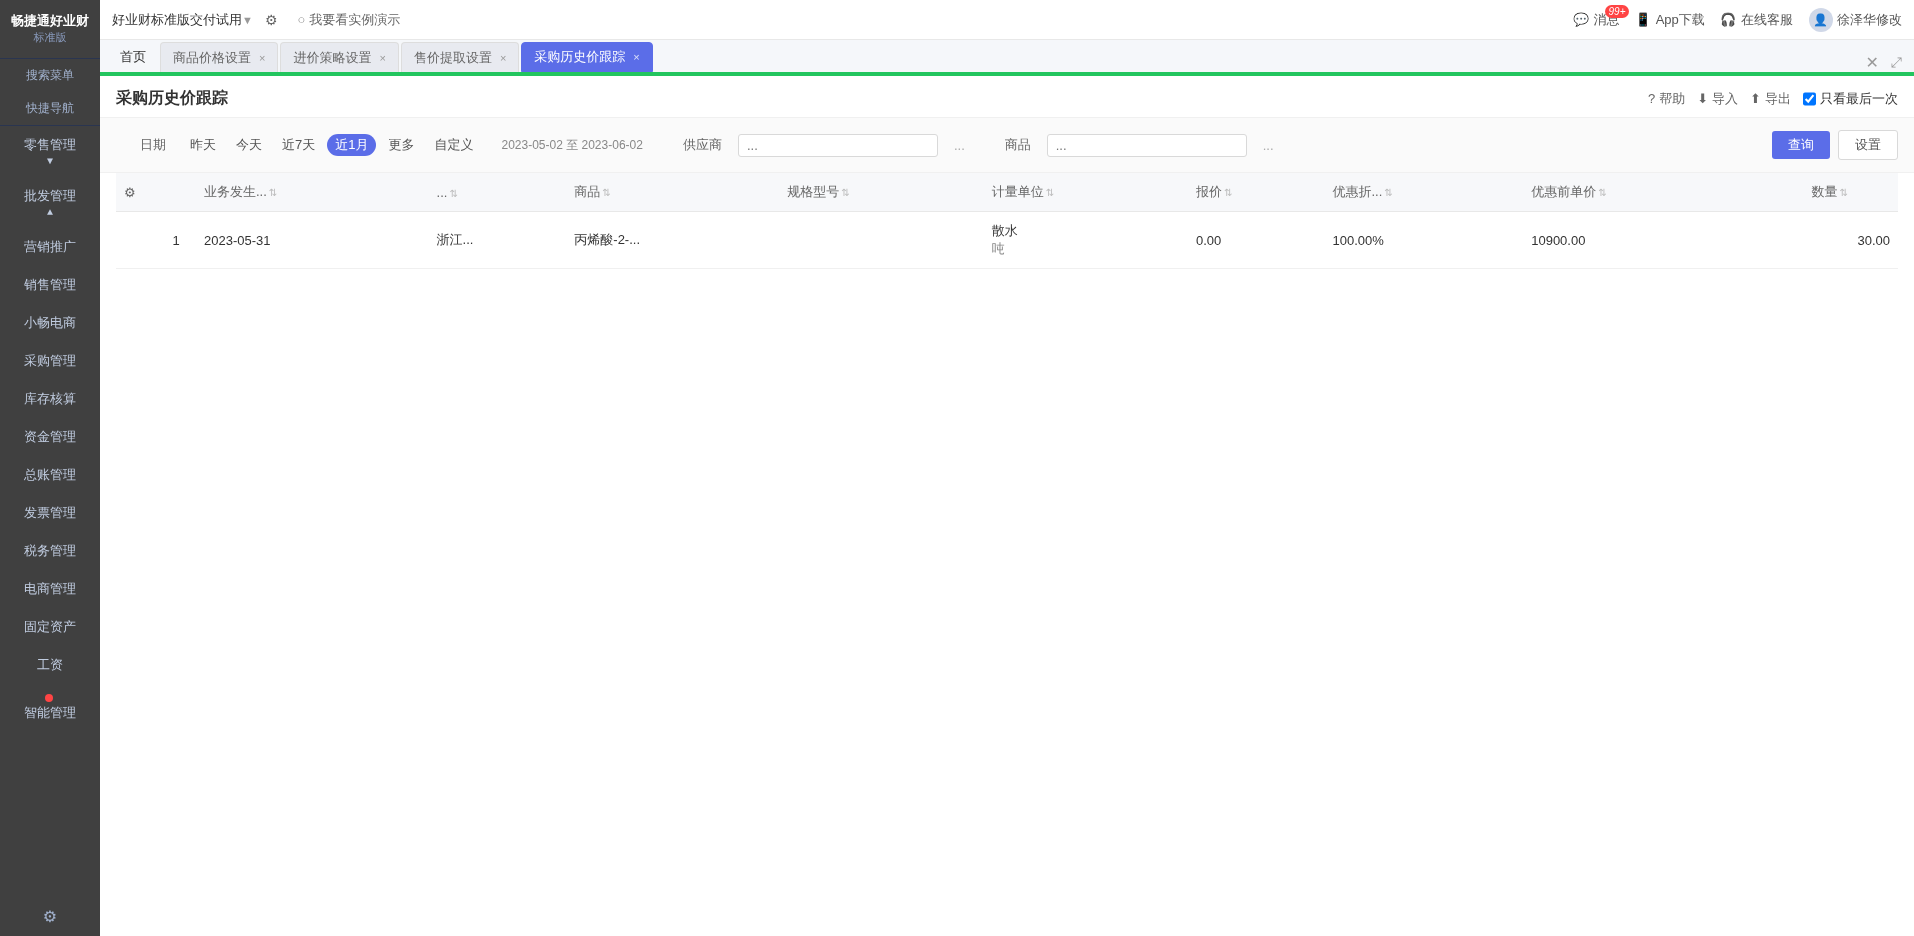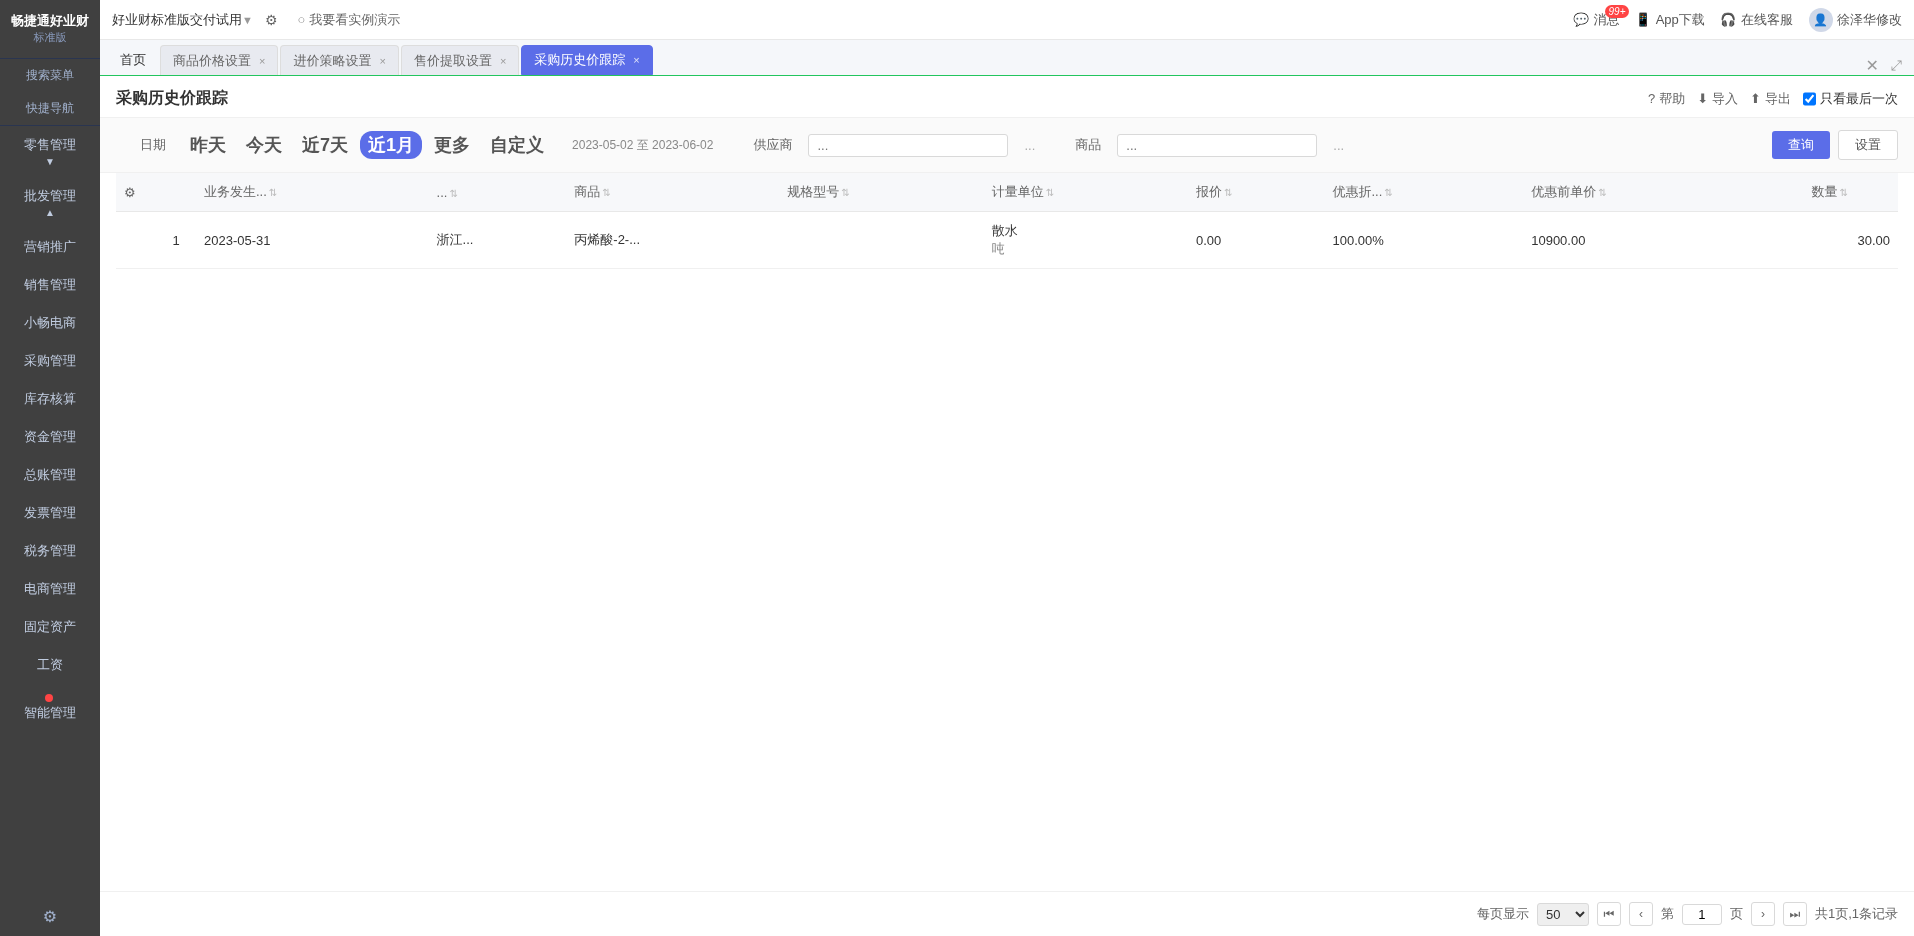--- a/index.html
+++ b/index.html
@@ -5,21 +5,21 @@
     * { box-sizing: border-box; margin: 0; padding: 0; }
     body { font-family: 'Microsoft YaHei', Arial, sans-serif; font-size: 13px; background: #f0f2f5; color: #333; display: flex; height: 936px; overflow: hidden; }
 
     
     .sidebar { width: 100px; background: #404040; color: #fff; display: flex; flex-direction: column; flex-shrink: 0; }
     .sidebar-logo { padding: 12px 8px; font-size: 12px; color: #a0b0cc; border-bottom: 1px solid #2a3550; line-height: 1.4; text-align: center; }
     .sidebar-logo .app-name { font-size: 13px; color: #fff; font-weight: bold; }
     .sidebar-logo .edition { font-size: 11px; color: #8899bb; }
     .sidebar-search { padding: 8px; color: #a0b0cc; text-align: center; cursor: pointer; font-size: 12px; }
     .sidebar-quicknav { padding: 8px; color: #a0b0cc; text-align: center; cursor: pointer; font-size: 12px; border-bottom: 1px solid #2a3550; }
-    .sidebar-item { padding: 10px 4px; text-align: center; color: #c0cce0; font-size: 13px; cursor: pointer; display: flex; flex-direction: column; align-items: center; gap: 2px; }
+    .sidebar-item { padding: 10px 4px; text-align: center; color: #c0cce0; font-size: 13px; cursor: pointer; display: flex; flex-direction: column; align-items: center; gap: 2px; font-family: Liberation Mono, monospace; }
     .sidebar-item .arrow { font-size: 10px; }
     .sidebar-bottom { margin-top: auto; padding: 10px 4px; text-align: center; }
     .sidebar-gear { color: #a0b0cc; font-size: 16px; cursor: pointer; }
 
     
     .main { flex: 1; display: flex; flex-direction: column; overflow: hidden; }
 
     
     .topbar { height: 40px; background: #fff; display: flex; align-items: center; padding: 0 12px; border-bottom: 1px solid #e8e8e8; gap: 8px; }
     .topbar-product { display: flex; align-items: center; gap: 0; font-size: 13px; color: #333; cursor: pointer; }
@@ -28,21 +28,21 @@
     .topbar-settings-icon { color: #666; font-size: 14px; cursor: pointer; padding: 4px; }
     .topbar-demo { display: flex; align-items: center; gap: 4px; color: #666; font-size: 13px; cursor: pointer; margin-left: 8px; }
     .topbar-right { margin-left: auto; display: flex; align-items: center; gap: 16px; }
     .topbar-badge { position: relative; display: inline-flex; align-items: center; cursor: pointer; }
     .badge-count { background: #ff4444; color: #fff; font-size: 10px; border-radius: 8px; padding: 1px 4px; position: absolute; top: -6px; right: -10px; min-width: 16px; text-align: center; font-style: italic; }
     .topbar-icon-btn { display: flex; align-items: center; gap: 4px; color: #555; font-size: 13px; cursor: pointer; }
     .topbar-user { display: flex; align-items: center; gap: 4px; color: #555; font-size: 13px; cursor: pointer; }
     .user-avatar { width: 24px; height: 24px; background: #d0d8e8; border-radius: 50%; display: flex; align-items: center; justify-content: center; font-size: 12px; color: #666; }
 
     
-    .tabbar { height: 36px; background: #f5f7fa; display: flex; align-items: flex-end; border-bottom: 1px solid #22c55e; padding: 0 8px; gap: 2px; }
+    .tabbar { height: 36px; background: #f5f7fa; display: flex; align-items: flex-end; border-bottom: 4px solid #22c55e; padding: 0 8px; gap: 2px; }
     .tab { height: 30px; padding: 0 12px; display: flex; align-items: center; gap: 6px; font-size: 13px; cursor: pointer; border-radius: 4px 4px 0 0; background: #e8eaf0; color: #666; border: 1px solid #ddd; border-bottom: none; }
     .tab.active { background: #fff; color: #333; font-weight: 500; border-color: #e0e0e0; border-bottom: 1px solid #fff; }
     .tab-home { background: transparent; border: none; color: #333; }
     .tab-close { font-size: 11px; color: #999; cursor: pointer; margin-left: 2px; }
     .tab.active-blue { background: #5b6de8; color: #fff; border-color: #5b6de8; }
     .tab.active-blue .tab-close { color: rgba(255,255,255,0.8); }
     .tab-bar-right { margin-left: auto; display: flex; align-items: center; gap: 4px; }
     .tab-bar-close-btn { color: #999; cursor: pointer; font-size: 16px; padding: 0 4px; }
     .tab-bar-expand-btn { color: #999; cursor: pointer; font-size: 14px; padding: 0 4px; }
 
@@ -54,21 +54,21 @@
     .page-title { font-size: 16px; font-weight: bold; color: #333; }
     .page-actions { display: flex; align-items: center; gap: 12px; }
     .page-action-btn { display: flex; align-items: center; gap: 4px; color: #666; font-size: 13px; cursor: pointer; }
     .checkbox-only { display: flex; gap: 4px; }
     .checkbox-only input { cursor: pointer; }
 
     
     .filter-bar { padding: 12px 16px; display: flex; align-items: center; gap: 16px; background: #fafafa; border-bottom: 1px solid #f0f0f0; flex-wrap: wrap; }
     .filter-label { color: #666; font-size: 13px; white-space: nowrap; margin-left: 24px; }
     .filter-date-options { display: flex; align-items: center; gap: 4px; }
-    .date-btn { padding: 2px 8px; border-radius: 3px; cursor: pointer; font-size: 18px; color: #555; font-weight: bold; }
+    .date-btn { padding: 2px 8px; border-radius: 3px; cursor: pointer; font-size: 13px; color: #555; }
     .date-btn.active { background: #5b6de8; color: #fff; border-radius: 12px; }
     .date-range { font-size: 12px; color: #888; margin-left: 4px; }
     .filter-input { border: 1px solid #d9d9d9; border-radius: 3px; padding: 3px 8px; font-size: 13px; color: #333; outline: none; width: 200px; }
     .filter-more { color: #aaa; font-size: 13px; cursor: pointer; }
     .filter-actions { margin-left: auto; display: flex; align-items: center; gap: 8px; }
     .btn-query { background: #5b6de8; color: #fff; border: none; border-radius: 3px; padding: 5px 16px; font-size: 13px; cursor: pointer; }
     .btn-settings { background: #fff; color: #555; border: 1px solid #d9d9d9; border-radius: 3px; padding: 5px 16px; font-size: 13px; cursor: pointer; }
 
     
     .table-container { flex: 1; overflow: auto; padding: 0 16px; }
@@ -265,31 +265,15 @@
             <td>散水<br><span style="color:#888">吨</span></td>
             <td>0.00</td>
             <td>100.00%</td>
             <td>10900.00</td>
             <td class="col-right">30.00</td>
           </tr>
         </tbody>
       </table>
     </div>
 
-    <div class="pagination">
-      <span class="pagination-label">每页显示</span>
-      <select class="page-size-select">
-        <option>50</option>
-        <option>100</option>
-        <option>200</option>
-      </select>
-      <div class="page-nav-btn">⏮</div>
-      <div class="page-nav-btn">‹</div>
-      <span class="pagination-label">第</span>
-      <input class="page-input" type="text" value="1" style="">
-      <span class="pagination-label">页</span>
-      <div class="page-nav-btn">›</div>
-      <div class="page-nav-btn">⏭</div>
-      <span class="page-total">共1页,1条记录</span>
-    </div>
 
   </div>
 </div>
 
 </body></html>

